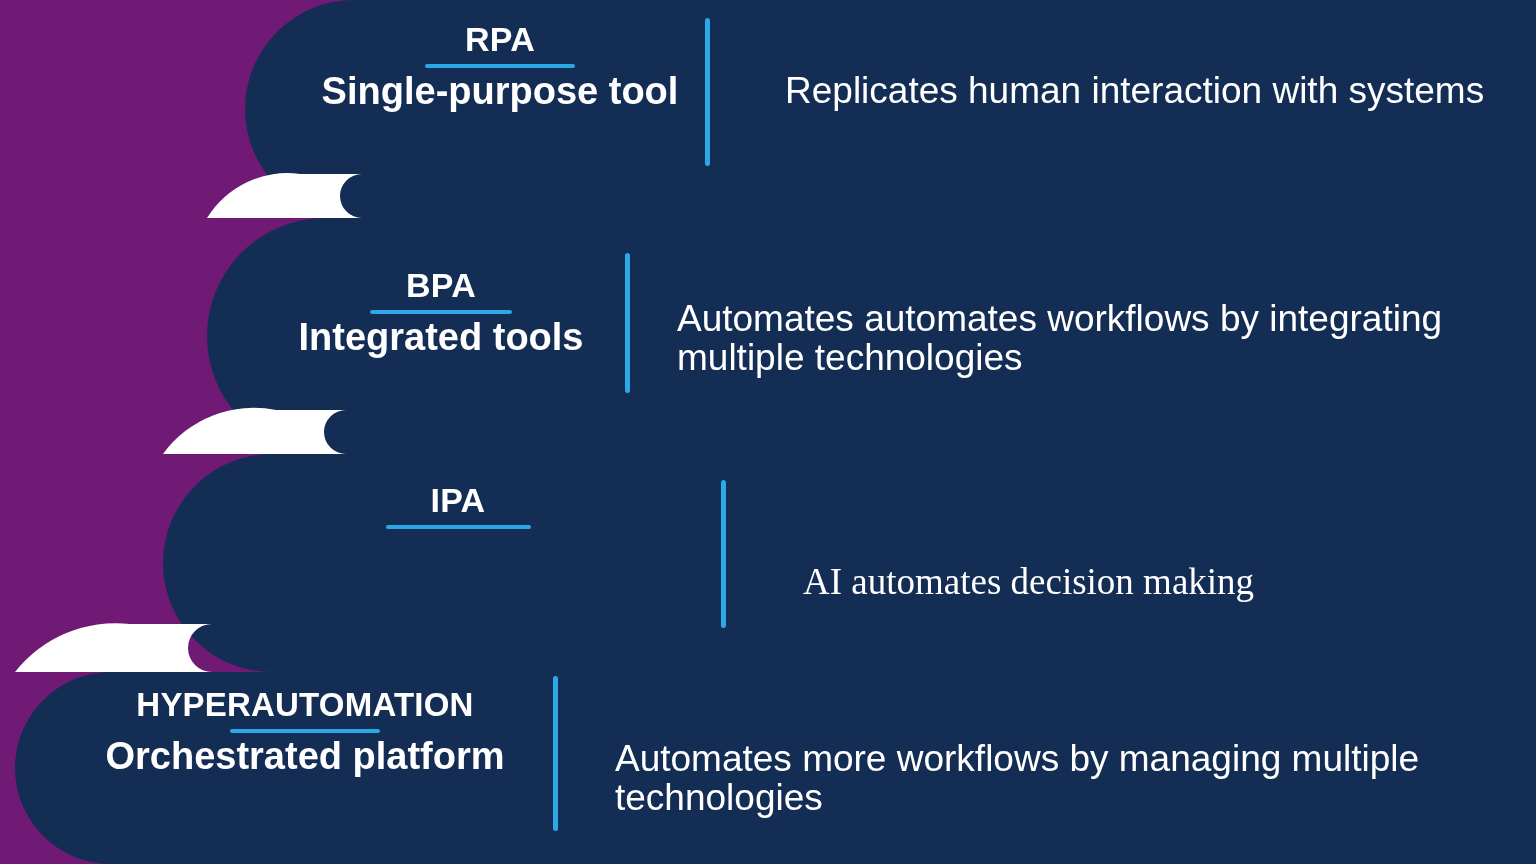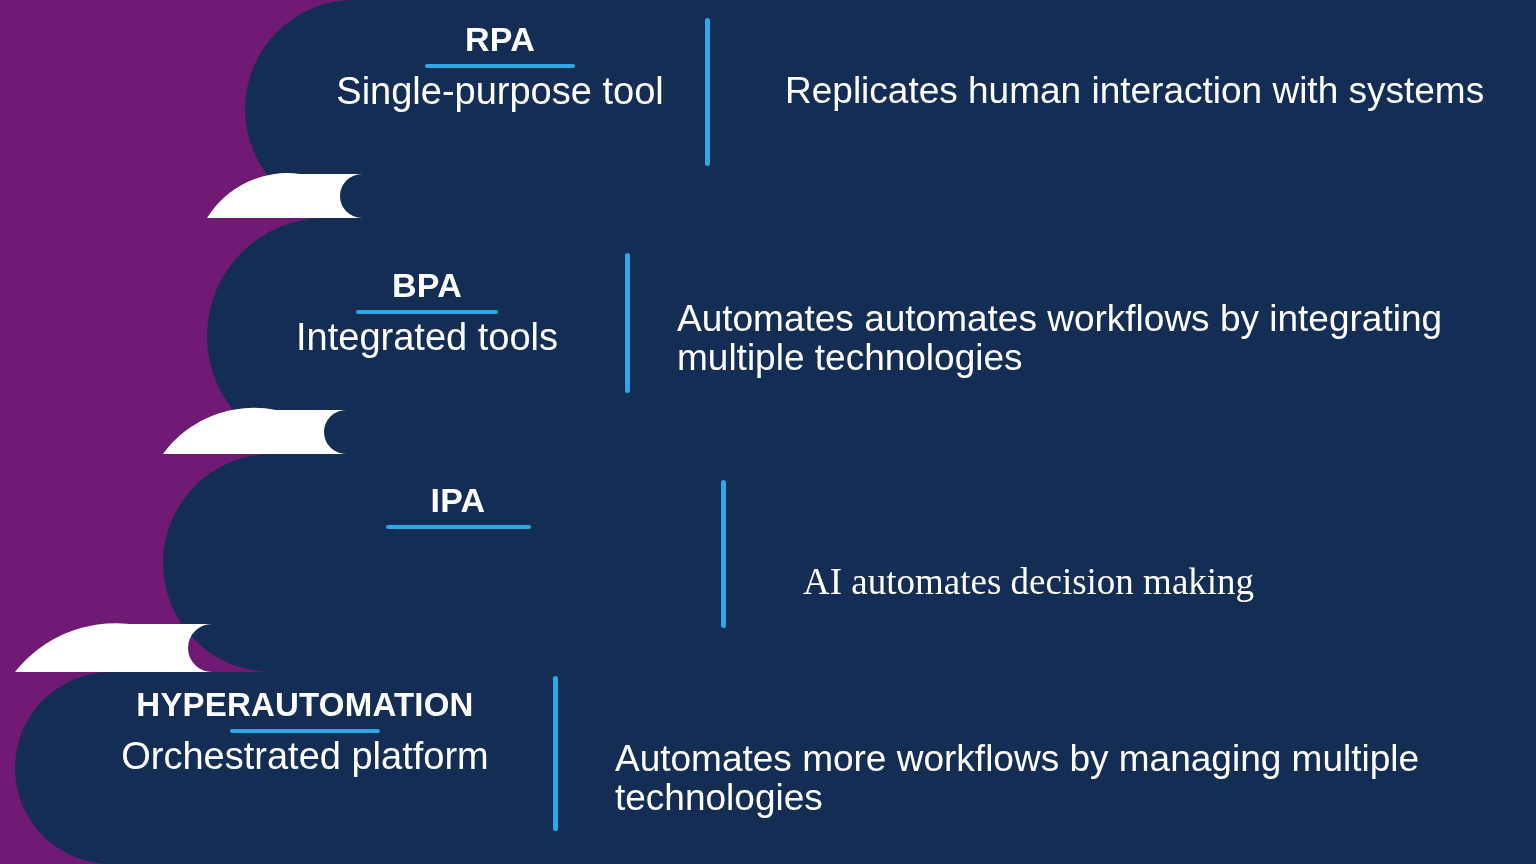--- a/index.html
+++ b/index.html
@@ -48,21 +48,21 @@
     white-space: nowrap;
   }
   .underline {
     background: #2aa9e6;
     height: 4px;
     border-radius: 2px;
     margin: 6px 0 4px 0;
   }
   .sub {
     color: #ffffff;
-    font-weight: 400;
+    font-weight: 700;
     line-height: 1.04;
     text-align: left;
   }
 
   .divider {
     position: absolute;
     background: #2aa9e6;
     width: 5px;
     border-radius: 3px;
   }
@@ -80,21 +80,21 @@
   #row-rpa { left: 245px; top: 0px; width: 1291px; height: 218px; }
   #row-rpa .label-block { position: absolute; left: 75px; top: 22px; width: 360px; }
   #row-rpa .acronym { font-size: 34px; }
   #row-rpa .underline { width: 150px; }
   #row-rpa .sub { font-size: 38px; }
   #row-rpa .divider { left: 460px; top: 18px; height: 148px; }
   #row-rpa .desc { left: 540px; top: 48px; width: 710px; font-size: 37px; }
 
   
   #row-bpa { left: 207px; top: 218px; width: 1329px; height: 237px; }
-  #row-bpa .label-block { position: absolute; left: 55px; top: 50px; width: 330px; }
+  #row-bpa .label-block { position: absolute; left: 69px; top: 50px; width: 330px; }
   #row-bpa .acronym { font-size: 34px; }
   #row-bpa .underline { width: 142px; }
   #row-bpa .sub { font-size: 38px; }
   #row-bpa .divider { left: 418px; top: 35px; height: 140px; }
   #row-bpa .desc { left: 470px; top: 58px; width: 830px; font-size: 37px; }
 
   
   #row-ipa { left: 163px; top: 455px; width: 1373px; height: 217px; }
   #row-ipa .label-block { position: absolute; left: 85px; top: 28px; width: 420px; }
   #row-ipa .acronym { font-size: 34px; }

